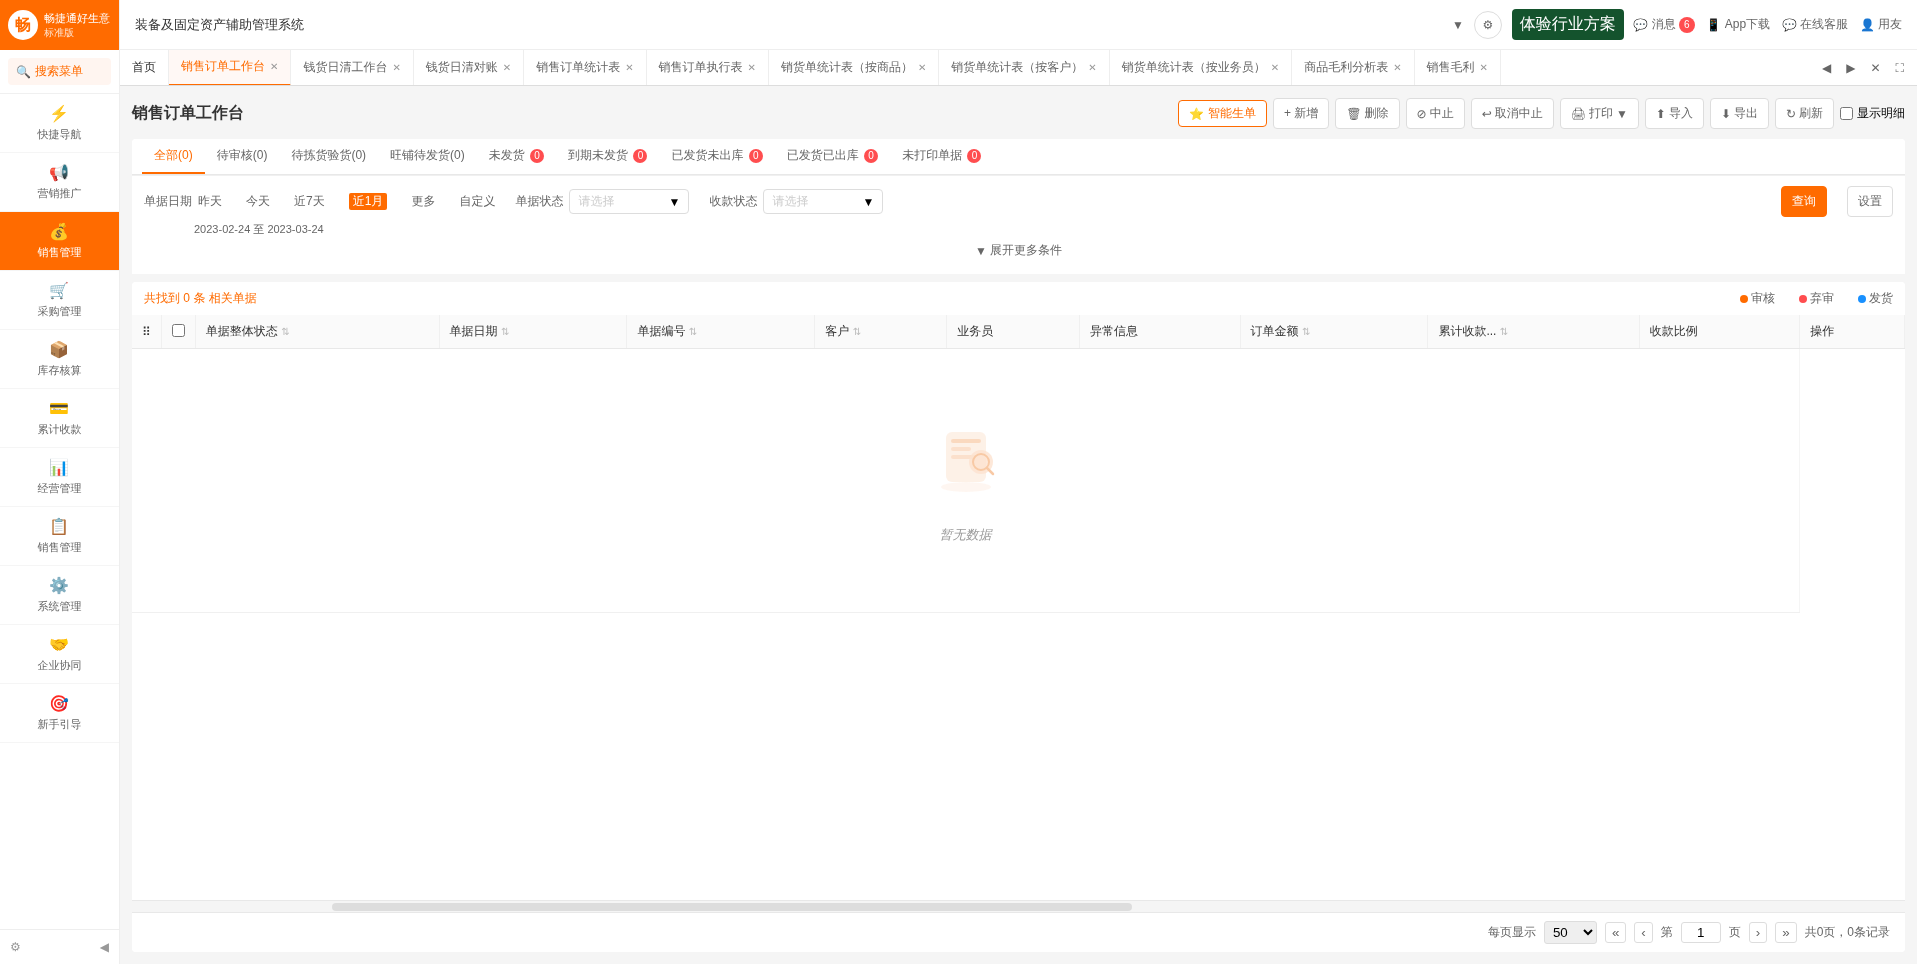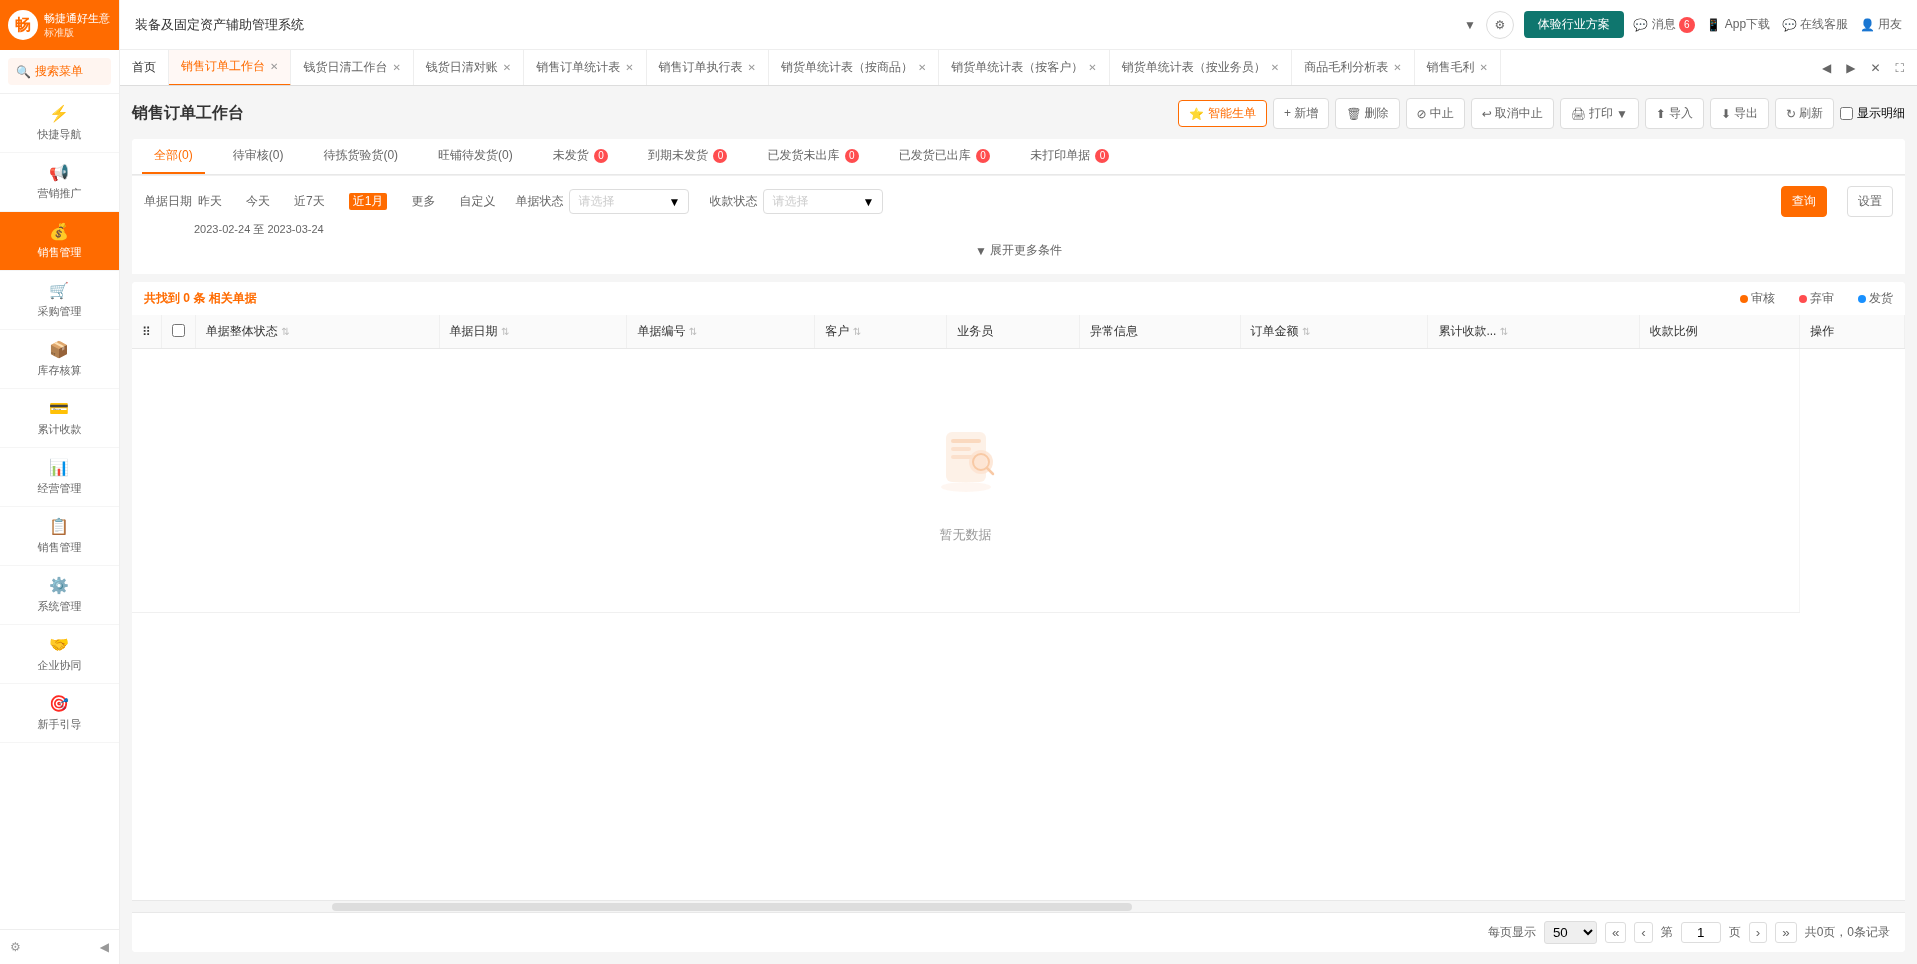--- a/index.html
+++ b/index.html
@@ -17,21 +17,21 @@
     .sidebar-nav-item .nav-icon { font-size: 16px; }
     .sidebar-nav-item .nav-label { font-size: 11px; }
     .sidebar-bottom { margin-top: auto; display: flex; align-items: center; justify-content: space-between; padding: 10px; border-top: 1px solid #eee; }
 
     
     .main { flex: 1; display: flex; flex-direction: column; overflow: hidden; }
 
     
     .topbar { height: 50px; background: #fff; border-bottom: 1px solid #eee; display: flex; align-items: center; padding: 0 15px; gap: 10px; }
     .topbar-title { font-size: 13px; color: #333; flex: 1; }
-    .topbar-badge-btn { background: #0f766e; color: #fff; border: none; border-radius: 4px; padding: 5px 14px; font-size: 12px; cursor: pointer; }
+    .topbar-badge-btn { background: #14532d; color: #fff; border: none; border-radius: 4px; padding: 5px 8px; font-size: 16px; cursor: pointer; }
     .topbar-actions { display: flex; align-items: center; gap: 12px; color: #666; font-size: 12px; }
     .topbar-actions span { cursor: pointer; display: flex; align-items: center; gap: 3px; }
     .badge { background: #ff4d4f; color: #fff; border-radius: 50%; width: 16px; height: 16px; font-size: 10px; display: inline-flex; align-items: center; justify-content: center; }
     .settings-icon { width: 28px; height: 28px; border: 1px solid #ddd; border-radius: 50%; display: flex; align-items: center; justify-content: center; cursor: pointer; color: #666; }
 
     
     .tabbar { height: 36px; background: #fff; border-bottom: 1px solid #ddd; display: flex; align-items: center; overflow-x: auto; white-space: nowrap; }
     .tabbar::-webkit-scrollbar { display: none; }
     .tab { display: inline-flex; align-items: center; padding: 0 12px; height: 36px; border-right: 1px solid #eee; cursor: pointer; font-size: 12px; color: #666; gap: 5px; flex-shrink: 0; }
     .tab.active { color: #ff6b00; background: #fff8f5; border-bottom: 2px solid #ff6b00; }
@@ -43,60 +43,60 @@
     
     .content { flex: 1; overflow: hidden; display: flex; flex-direction: column; padding: 12px; background: #f5f5f5; }
     .page-header { display: flex; align-items: center; justify-content: space-between; margin-bottom: 10px; }
     .page-title { font-size: 16px; font-weight: bold; color: #333; }
     .page-actions { display: flex; align-items: center; gap: 6px; }
     .btn { display: inline-flex; align-items: center; gap: 3px; padding: 6px 10px; border-radius: 4px; border: 1px solid #ddd; background: #fff; cursor: pointer; font-size: 12px; color: #666; }
     .btn-primary { background: #ff6b00; color: #fff; border-color: #ff6b00; }
     .btn-smart { background: #fff; border: 1px solid #ff6b00; color: #ff6b00; display: inline-flex; align-items: center; gap: 4px; padding: 4px 10px; border-radius: 4px; cursor: pointer; font-size: 12px; }
 
     
-    .subtabs { display: flex; align-items: center; gap: 16px; background: #fff; border-radius: 4px 4px 0 0; border-bottom: 1px solid #e8e8e8; padding: 0 10px; }
+    .subtabs { display: flex; align-items: center; gap: 0; background: #fff; border-radius: 4px 4px 0 0; border-bottom: 1px solid #e8e8e8; padding: 0 10px; }
     .subtab { padding: 8px 12px; cursor: pointer; color: #666; font-size: 12px; border-bottom: 2px solid transparent; }
     .subtab.active { color: #ff6b00; border-bottom: 2px solid #ff6b00; }
     .subtab .count-badge { display: inline-flex; align-items: center; justify-content: center; background: #ff4d4f; color: #fff; border-radius: 50%; width: 14px; height: 14px; font-size: 10px; margin-left: 2px; }
 
     
     .filter-area { background: #fff; padding: 10px 12px; border-top: 1px solid #f0f0f0; }
     .filter-row { display: flex; align-items: center; gap: 20px; flex-wrap: wrap; }
     .filter-item { display: flex; align-items: center; gap: 6px; }
     .filter-label { color: #666; font-size: 12px; white-space: nowrap; }
     .filter-date-links { display: flex; gap: 24px; }
     .filter-date-link { color: #666; cursor: pointer; font-size: 12px; }
     .filter-date-link.active { color: #ff6b00; background: #ff6b00; color: #fff; border-radius: 2px; padding: 0 4px; }
     .filter-select { display: inline-flex; align-items: center; gap: 4px; border: 1px solid #ddd; border-radius: 4px; padding: 3px 8px; min-width: 120px; cursor: pointer; background: #fff; }
     .expand-row { display: flex; justify-content: center; padding: 5px 0; }
     .expand-btn { color: #666; cursor: pointer; font-size: 12px; display: flex; align-items: center; gap: 3px; }
 
     
     .table-toolbar { display: flex; align-items: center; justify-content: space-between; padding: 8px 12px; background: #fff; }
     .result-count { font-size: 12px; color: #666; }
-    .result-count span { color: #ff6b00; font-weight: bold; }
+    .result-count span { color: #ff6b00; font-weight: normal; }
     .table-actions { display: flex; gap: 24px; }
     .table-action-btn { display: inline-flex; align-items: center; gap: 3px; color: #666; cursor: pointer; font-size: 12px; }
     .table-action-btn .dot { width: 8px; height: 8px; border-radius: 50%; display: inline-block; }
     .dot-orange { background: #ff6b00; }
     .dot-red { background: #ff4d4f; }
     .dot-blue { background: #1890ff; }
 
     
     .table-container { background: #fff; flex: 1; overflow-y: auto; }
     .data-table { width: 100%; border-collapse: collapse; }
     .data-table th { background: #fafafa; border-bottom: 1px solid #e8e8e8; border-right: 1px solid #f0f0f0; padding: 8px 10px; text-align: left; color: #333; font-weight: 500; font-size: 12px; white-space: nowrap; }
     .data-table td { border-bottom: 1px solid #f0f0f0; border-right: 1px solid #f5f5f5; padding: 8px 10px; font-size: 12px; color: #333; }
     .data-table th.sort { cursor: pointer; }
     .data-table th.sort::after { content: ' ⇅'; color: #bbb; font-size: 10px; }
     .checkbox-col { width: 30px; }
     .drag-col { width: 20px; color: #ccc; }
 
     
-    .empty-state { display: flex; flex-direction: column; align-items: center; padding: 60px; }
+    .empty-state { display: flex; flex-direction: column; align-items: center; padding: 60px; font-style: italic; }
     .empty-icon { font-size: 60px; margin-bottom: 15px; opacity: 0.6; }
     .empty-text { color: #999; font-size: 13px; }
 
     
     .pagination { background: #fff; border-top: 1px solid #e8e8e8; padding: 8px 15px; display: flex; align-items: center; justify-content: flex-end; gap: 8px; font-size: 12px; color: #666; }
     .pagination select { border: 1px solid #ddd; border-radius: 3px; padding: 2px 4px; }
     .pagination-btn { border: 1px solid #ddd; background: #fff; padding: 2px 6px; border-radius: 3px; cursor: pointer; color: #666; }
     .pagination-btn:disabled { color: #ccc; cursor: default; }
     .page-input { border: 1px solid #ddd; border-radius: 3px; width: 40px; text-align: center; padding: 2px; }
   </style>

